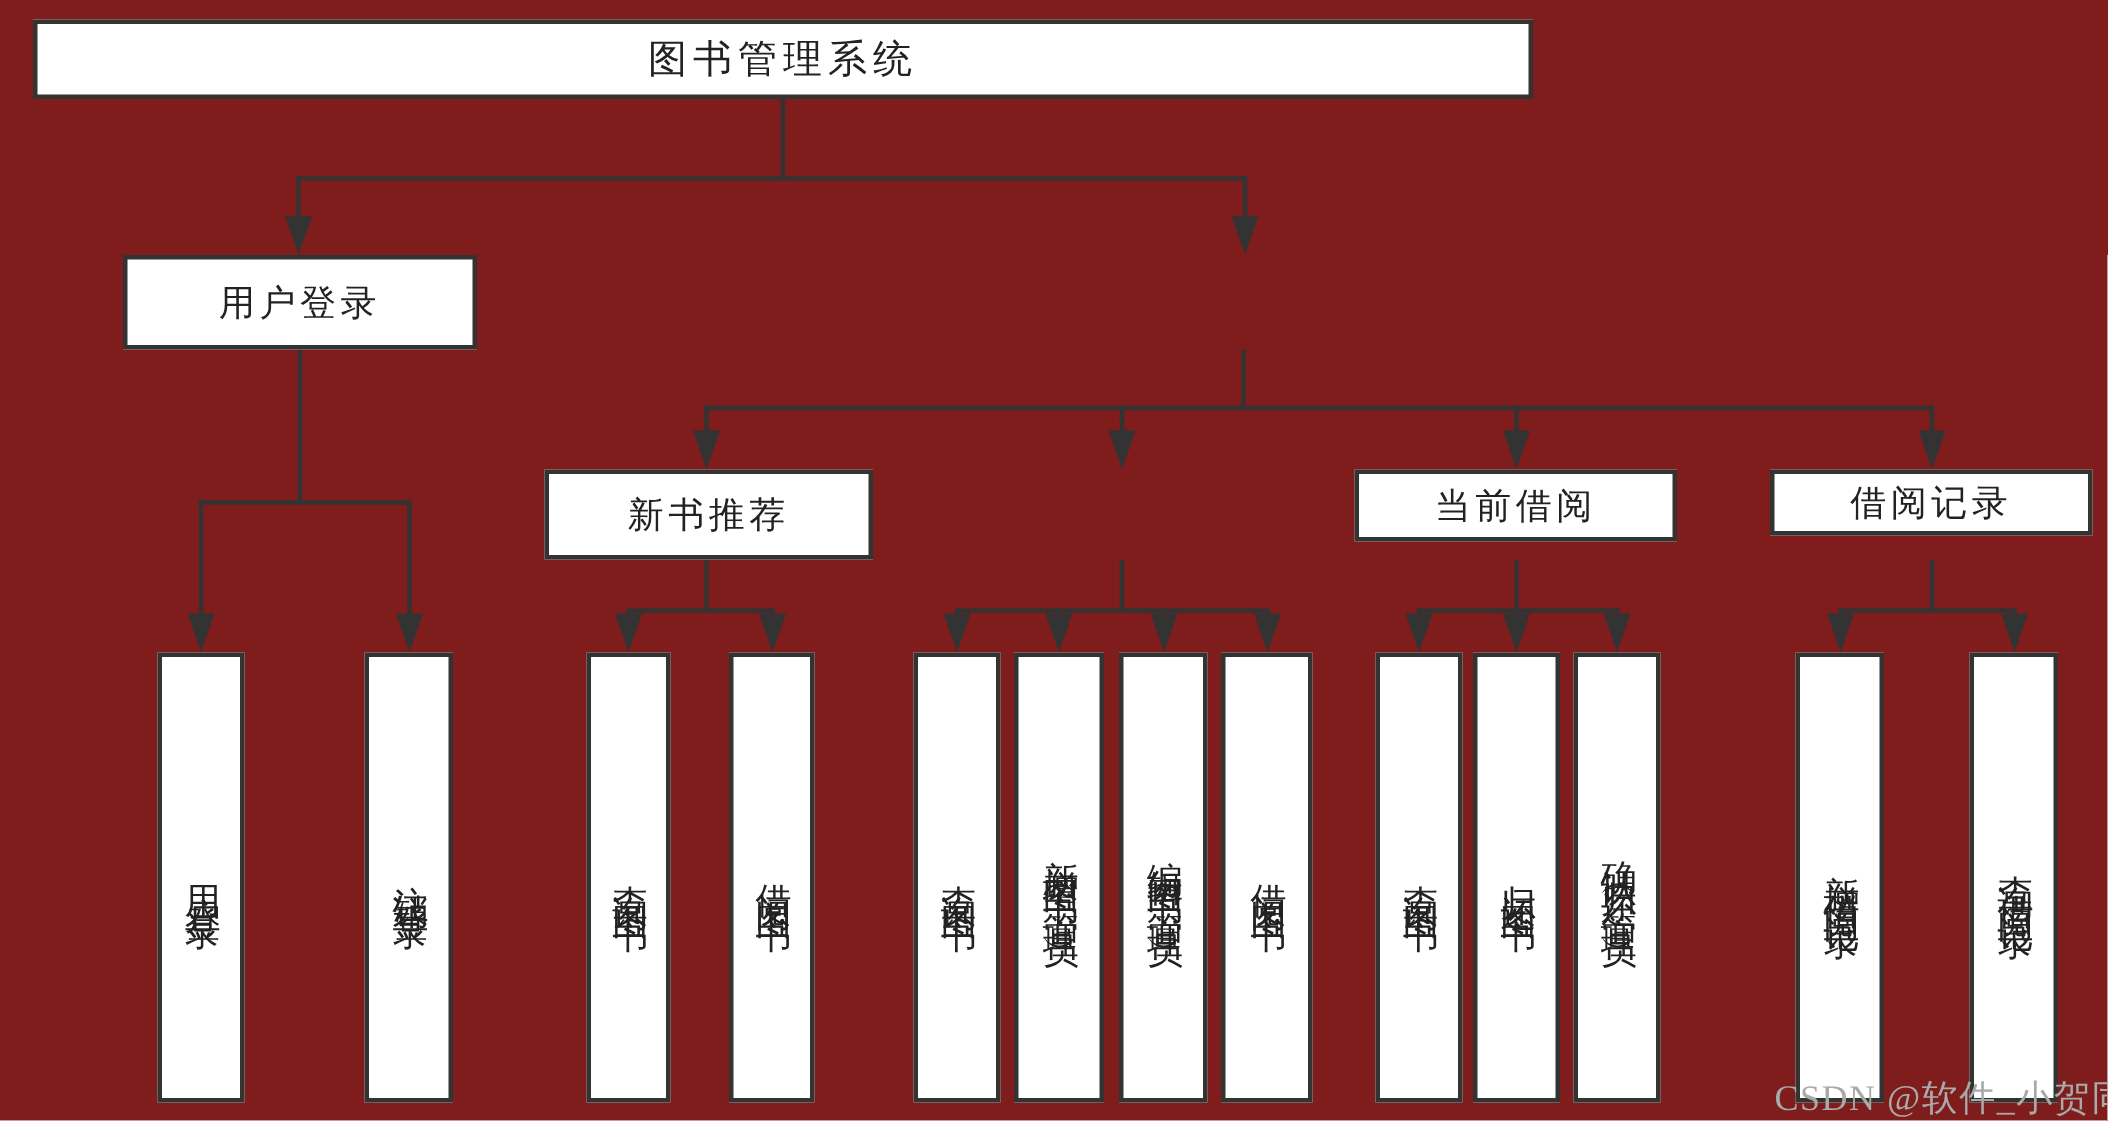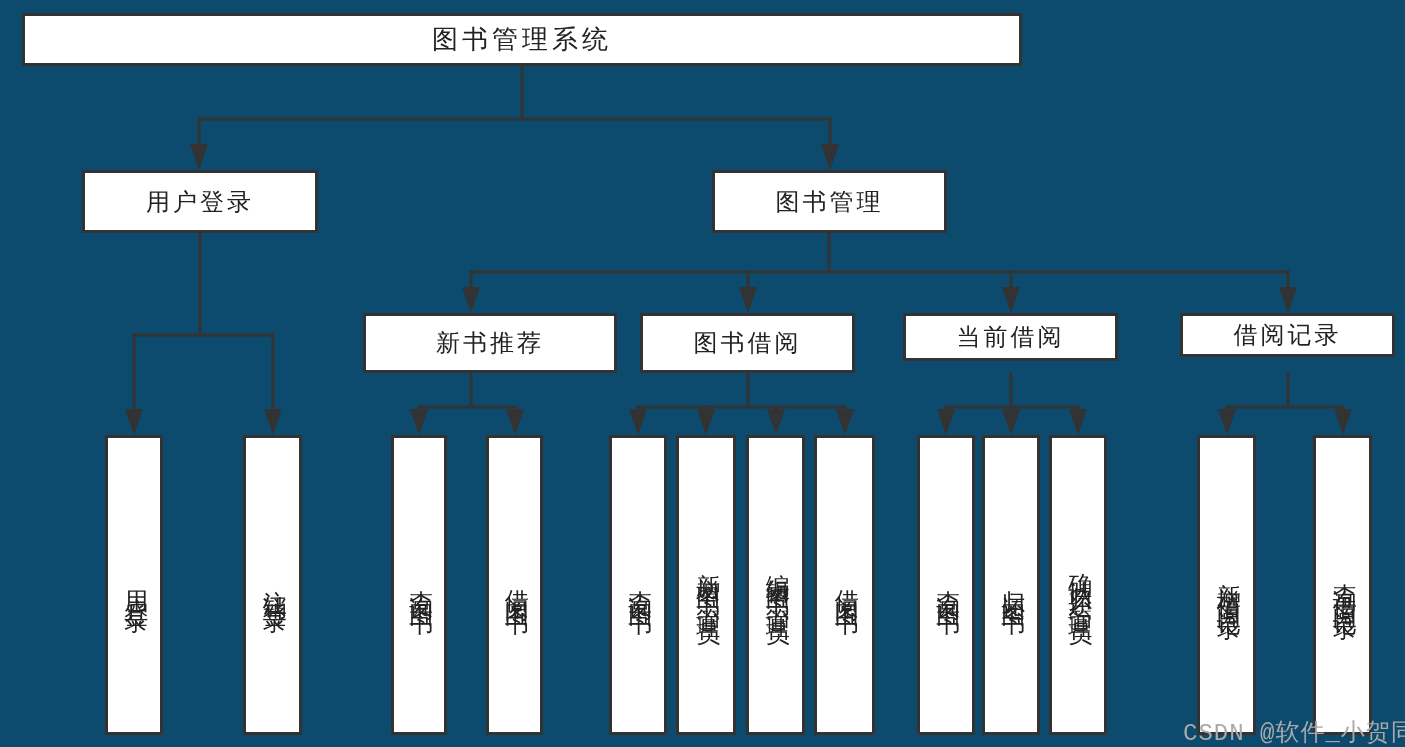--- a/index.html
+++ b/index.html
@@ -1,21 +1,21 @@
 <!DOCTYPE html>
 <html><head>
 <meta charset="utf-8">
 <style>
   html, body { margin: 0; padding: 0; background: #ffffff; }
   .canvas {
     position: relative;
     width: 1405px;
     height: 747px;
-    background: #0c4a6e;
-    font-family: Liberation Mono, monospace;
+    background: #7f1d1d;
+    font-family: Liberation Serif, serif;
     overflow: hidden;
   }
   .connectors {
     position: absolute;
     left: 0; top: 0;
     width: 1405px; height: 747px;
   }
   .node {
     position: absolute;
     box-sizing: border-box;
@@ -135,29 +135,23 @@
     </g>
   </svg>
 
   <div class="node hbox rootbox" style="left:22px;top:13px;width:1000px;height:53px">
     <span>图书管理系统</span>
   </div>
 
   <div class="node hbox" style="left:82px;top:170px;width:236px;height:63px">
     <span>用户登录</span>
   </div>
-  <div class="node hbox" style="left:712px;top:170px;width:235px;height:63px">
-    <span>图书管理</span>
-  </div>
-
-  <div class="node hbox" style="left:363px;top:313px;width:254px;height:60px">
+
+  <div class="node hbox" style="left:363px;top:313px;width:219px;height:60px">
     <span>新书推荐</span>
-  </div>
-  <div class="node hbox" style="left:640px;top:313px;width:215px;height:60px">
-    <span>图书借阅</span>
   </div>
   <div class="node hbox" style="left:903px;top:313px;width:215px;height:48px">
     <span>当前借阅</span>
   </div>
   <div class="node hbox" style="left:1180px;top:313px;width:215px;height:44px">
     <span>借阅记录</span>
   </div>
 
   <div class="node vbox" style="left:105px;top:435px;width:58px;height:300px">
     <span>用户登录</span>

